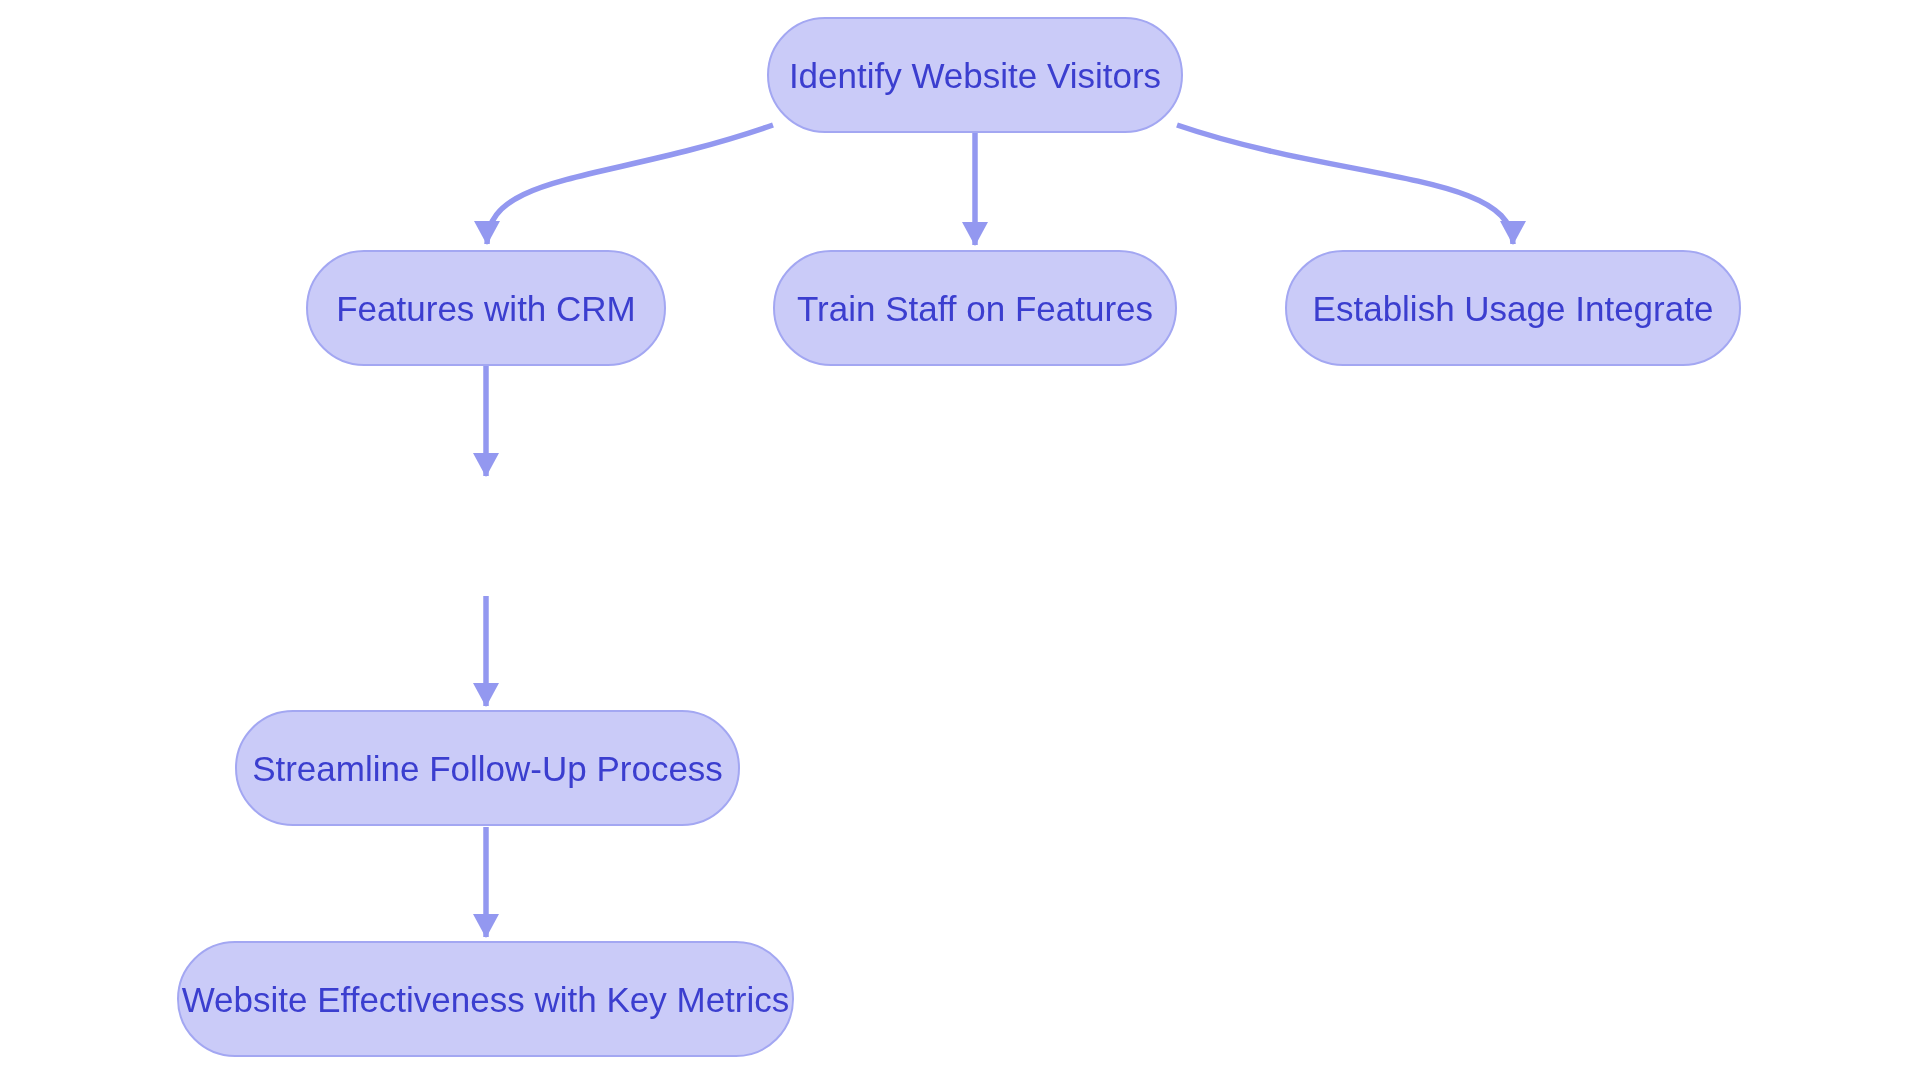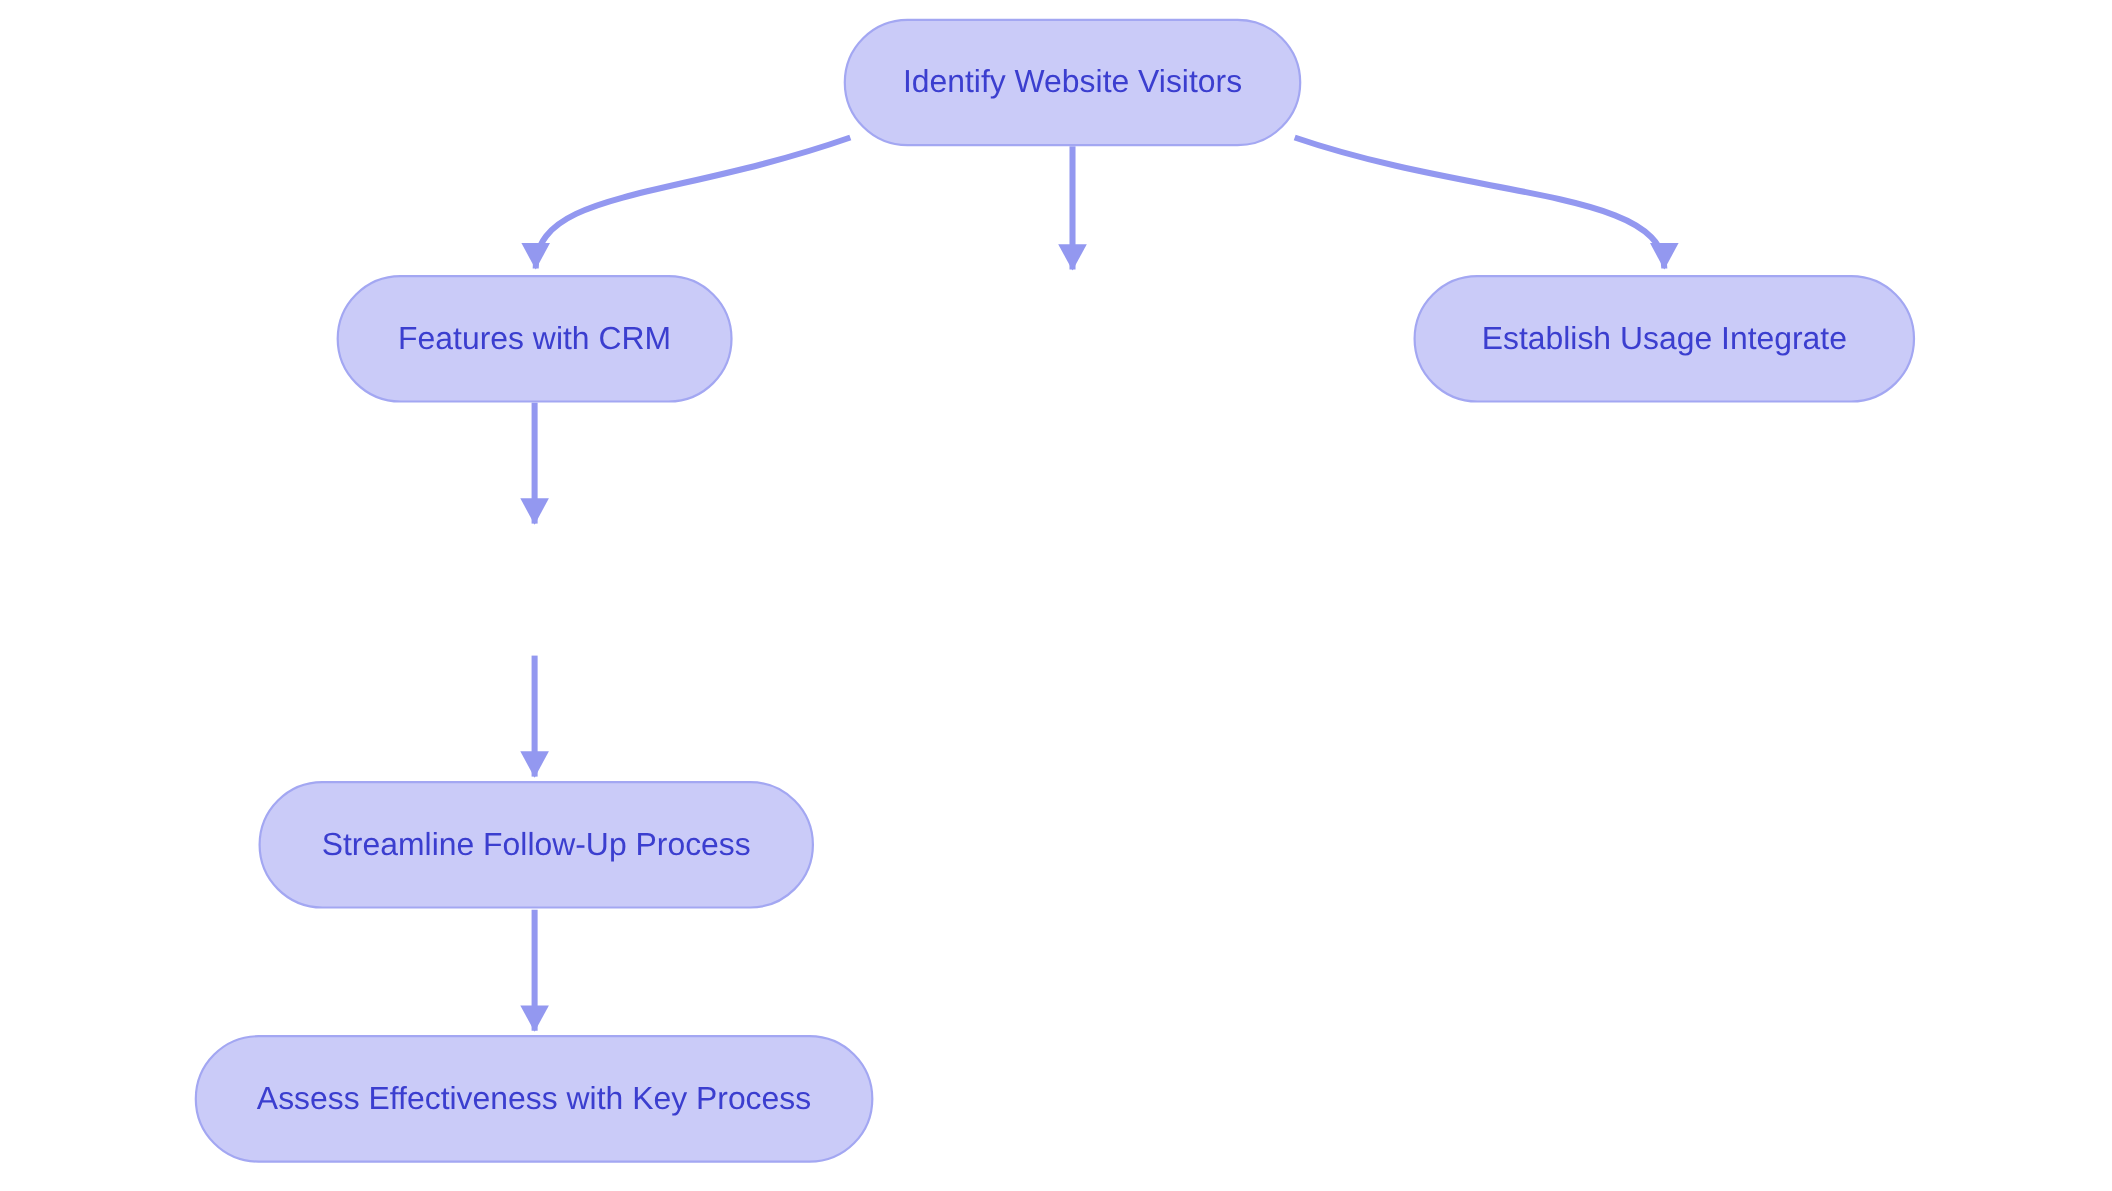--- a/index.html
+++ b/index.html
@@ -37,21 +37,21 @@
     fill: var(--edge-color);
     stroke: none;
   }
   .flow-node {
     position: absolute;
     height: 116px;
     border-radius: 58px;
     background: var(--node-fill);
     border: 2.5px solid var(--node-border);
     color: var(--node-text);
-    font-size: 29px;
+    font-size: 35px;
     line-height: 1;
     display: flex;
     align-items: center;
     justify-content: center;
     text-align: center;
     white-space: nowrap;
   }
   
   .n-identify   { left:  767px; top:  17px; width: 416px; }
   .n-integrate  { left:  306px; top: 250px; width: 360px; }
@@ -81,27 +81,30 @@
   </svg>
 
   <div class="flow-node n-identify">
     <span>Identify Website Visitors</span>
   </div>
 
   <div class="flow-node n-integrate">
     <span>Features with CRM</span>
   </div>
 
+  <div class="flow-node n-train">
+    <span>Train Staff on Features</span>
+  </div>
 
   <div class="flow-node n-establish">
     <span>Establish Usage Integrate</span>
   </div>
 
 
   <div class="flow-node n-streamline">
     <span>Streamline Follow-Up Process</span>
   </div>
 
   <div class="flow-node n-assess">
-    <span>Assess Effectiveness with Key Process</span>
+    <span>Website Effectiveness with Key Metrics</span>
   </div>
 
 </div>
 
 </body></html>

